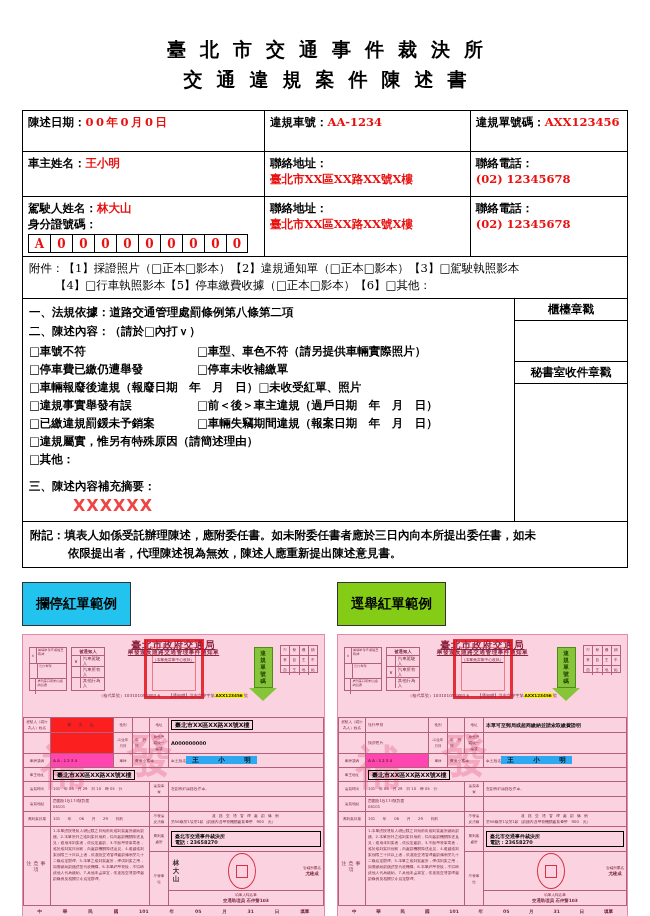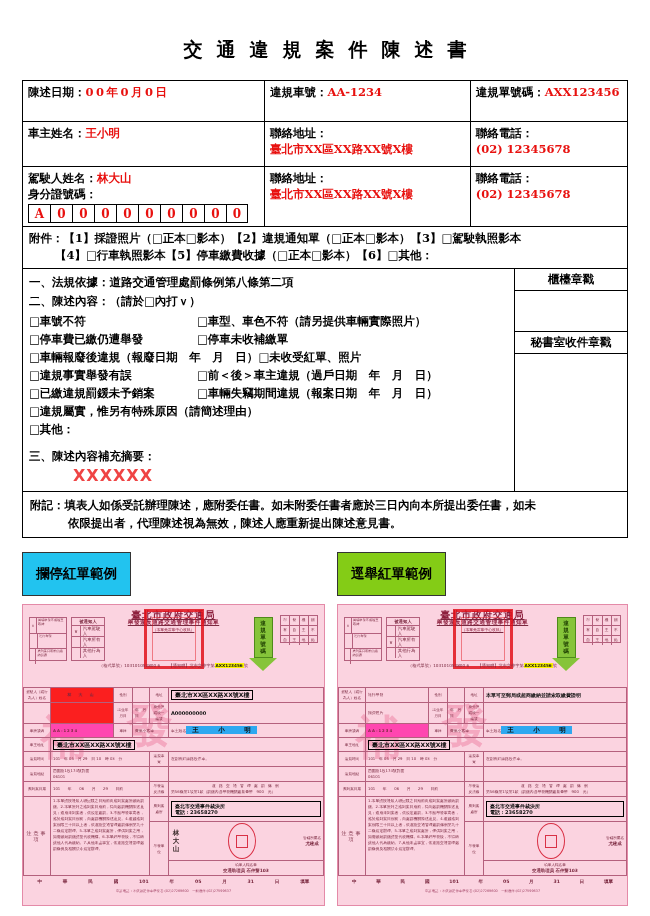--- a/index.html
+++ b/index.html
@@ -38,21 +38,21 @@
     width:22px;height:19px;border:1.1px solid #000;border-right:none;
     box-sizing:border-box;color:#e8110f;font-size:12px;font-weight:bold;
     display:flex;align-items:center;justify-content:center;
   }
   .id-row .bx:last-child{border-right:1.1px solid #000;}
 
   
   .attach{
     border:1.4px solid #000;border-top:none;
     font-size:11.5px;line-height:17px;padding:3px 13px 4px 6px;
-    font-family:"DejaVu Serif","Liberation Serif",serif;font-weight:bold;
+    font-family:"DejaVu Serif","Liberation Serif",serif;font-weight:normal;
   }
   .attach .l2{padding-left:26px;}
 
   
   .body-box{border:1.4px solid #000;border-top:none;display:flex;}
   .body-left{flex:1 1 auto;padding:4px 6px 6px 6px;min-width:0;}
   .body-right{
     width:112px;flex:0 0 112px;border-left:1.4px solid #000;
     display:flex;flex-direction:column;
   }
@@ -181,20 +181,21 @@
   .tk-footer-row{display:flex;justify-content:space-around;font-size:4.6px;
                  font-weight:bold;padding:3px 4px;color:#7b2940;}
   .tk-bottom-note{text-align:center;font-size:3.4px;padding:2px 0 3px;color:#a34466;}
 </style>
 </head>
 <body>
 
 <div class="page">
 
   <div class="title-block">
+    <div class="title-line" id="t1"><span>臺</span><span>北</span><span>市</span><span>交</span><span>通</span><span>事</span><span>件</span><span>裁</span><span>決</span><span>所</span></div>
     <div class="title-line" id="t2"><span>交</span><span>通</span><span>違</span><span>規</span><span>案</span><span>件</span><span>陳</span><span>述</span><span>書</span></div>
   </div>
 
   <table class="form-tbl">
     <colgroup>
         <col style="width:40%">
         <col style="width:34%">
         <col style="width:26%">
       </colgroup>
     <tbody>

